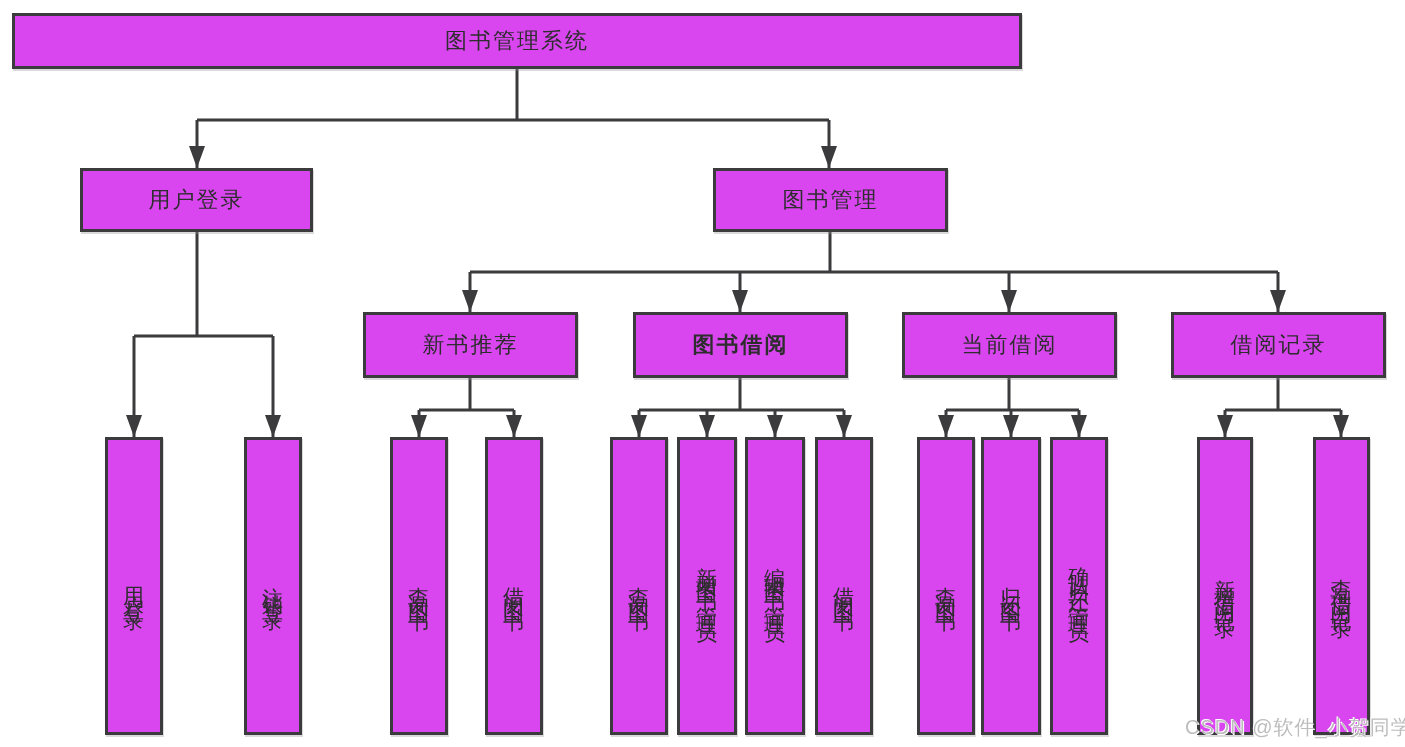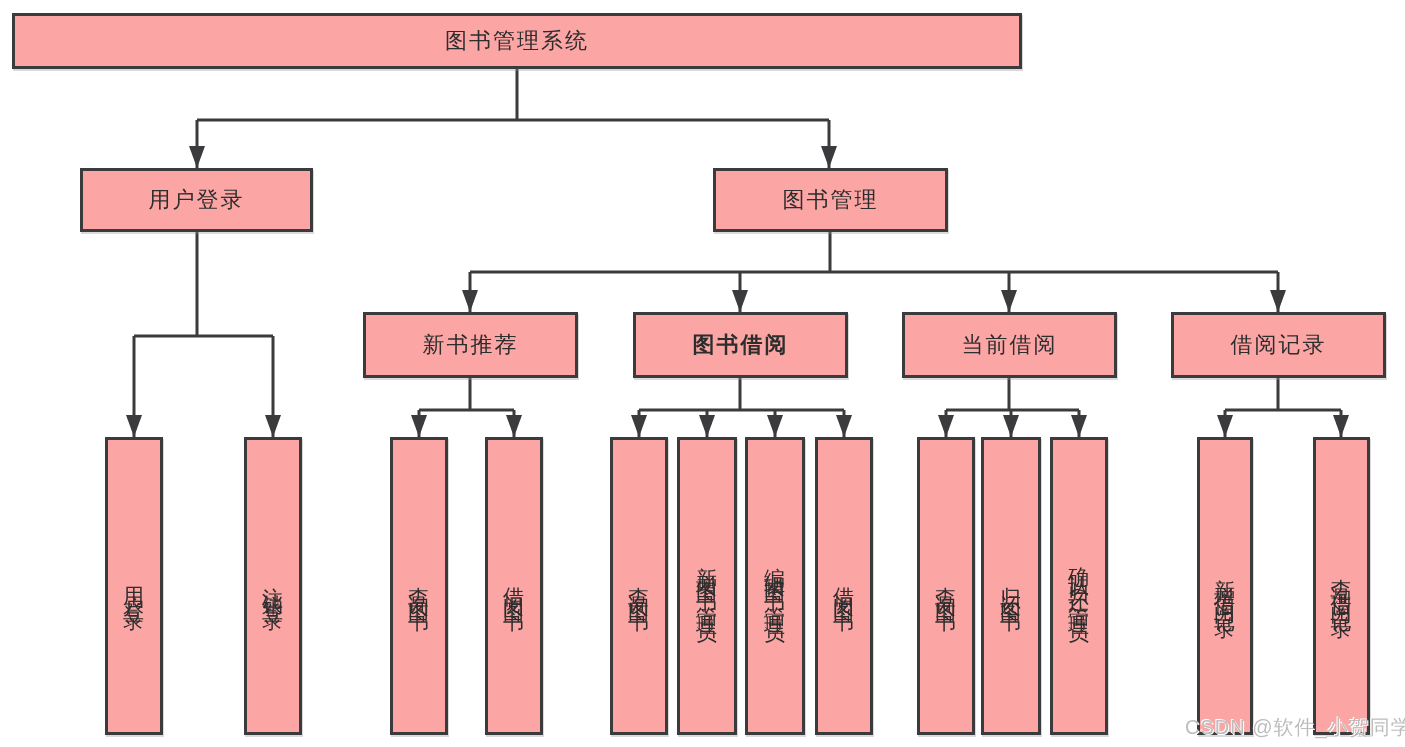--- a/index.html
+++ b/index.html
@@ -20,21 +20,21 @@
     position: absolute;
     left: 0; top: 0;
     pointer-events: none;
   }
   .connectors path { stroke: var(--line); stroke-width: 3; fill: none; }
   .connectors marker path { fill: var(--line); stroke: none; }
   .box {
     position: absolute;
     box-sizing: border-box;
     border: 3px solid var(--line);
-    background: #fca5a5;
+    background: #d946ef;
     display: flex;
     align-items: center;
     justify-content: center;
     color: var(--text);
     font-size: 22px;
     letter-spacing: 2px;
     box-shadow: 1px 2px 0 rgba(150,150,150,0.35);
     text-align: center;
   }
   .leaf {

